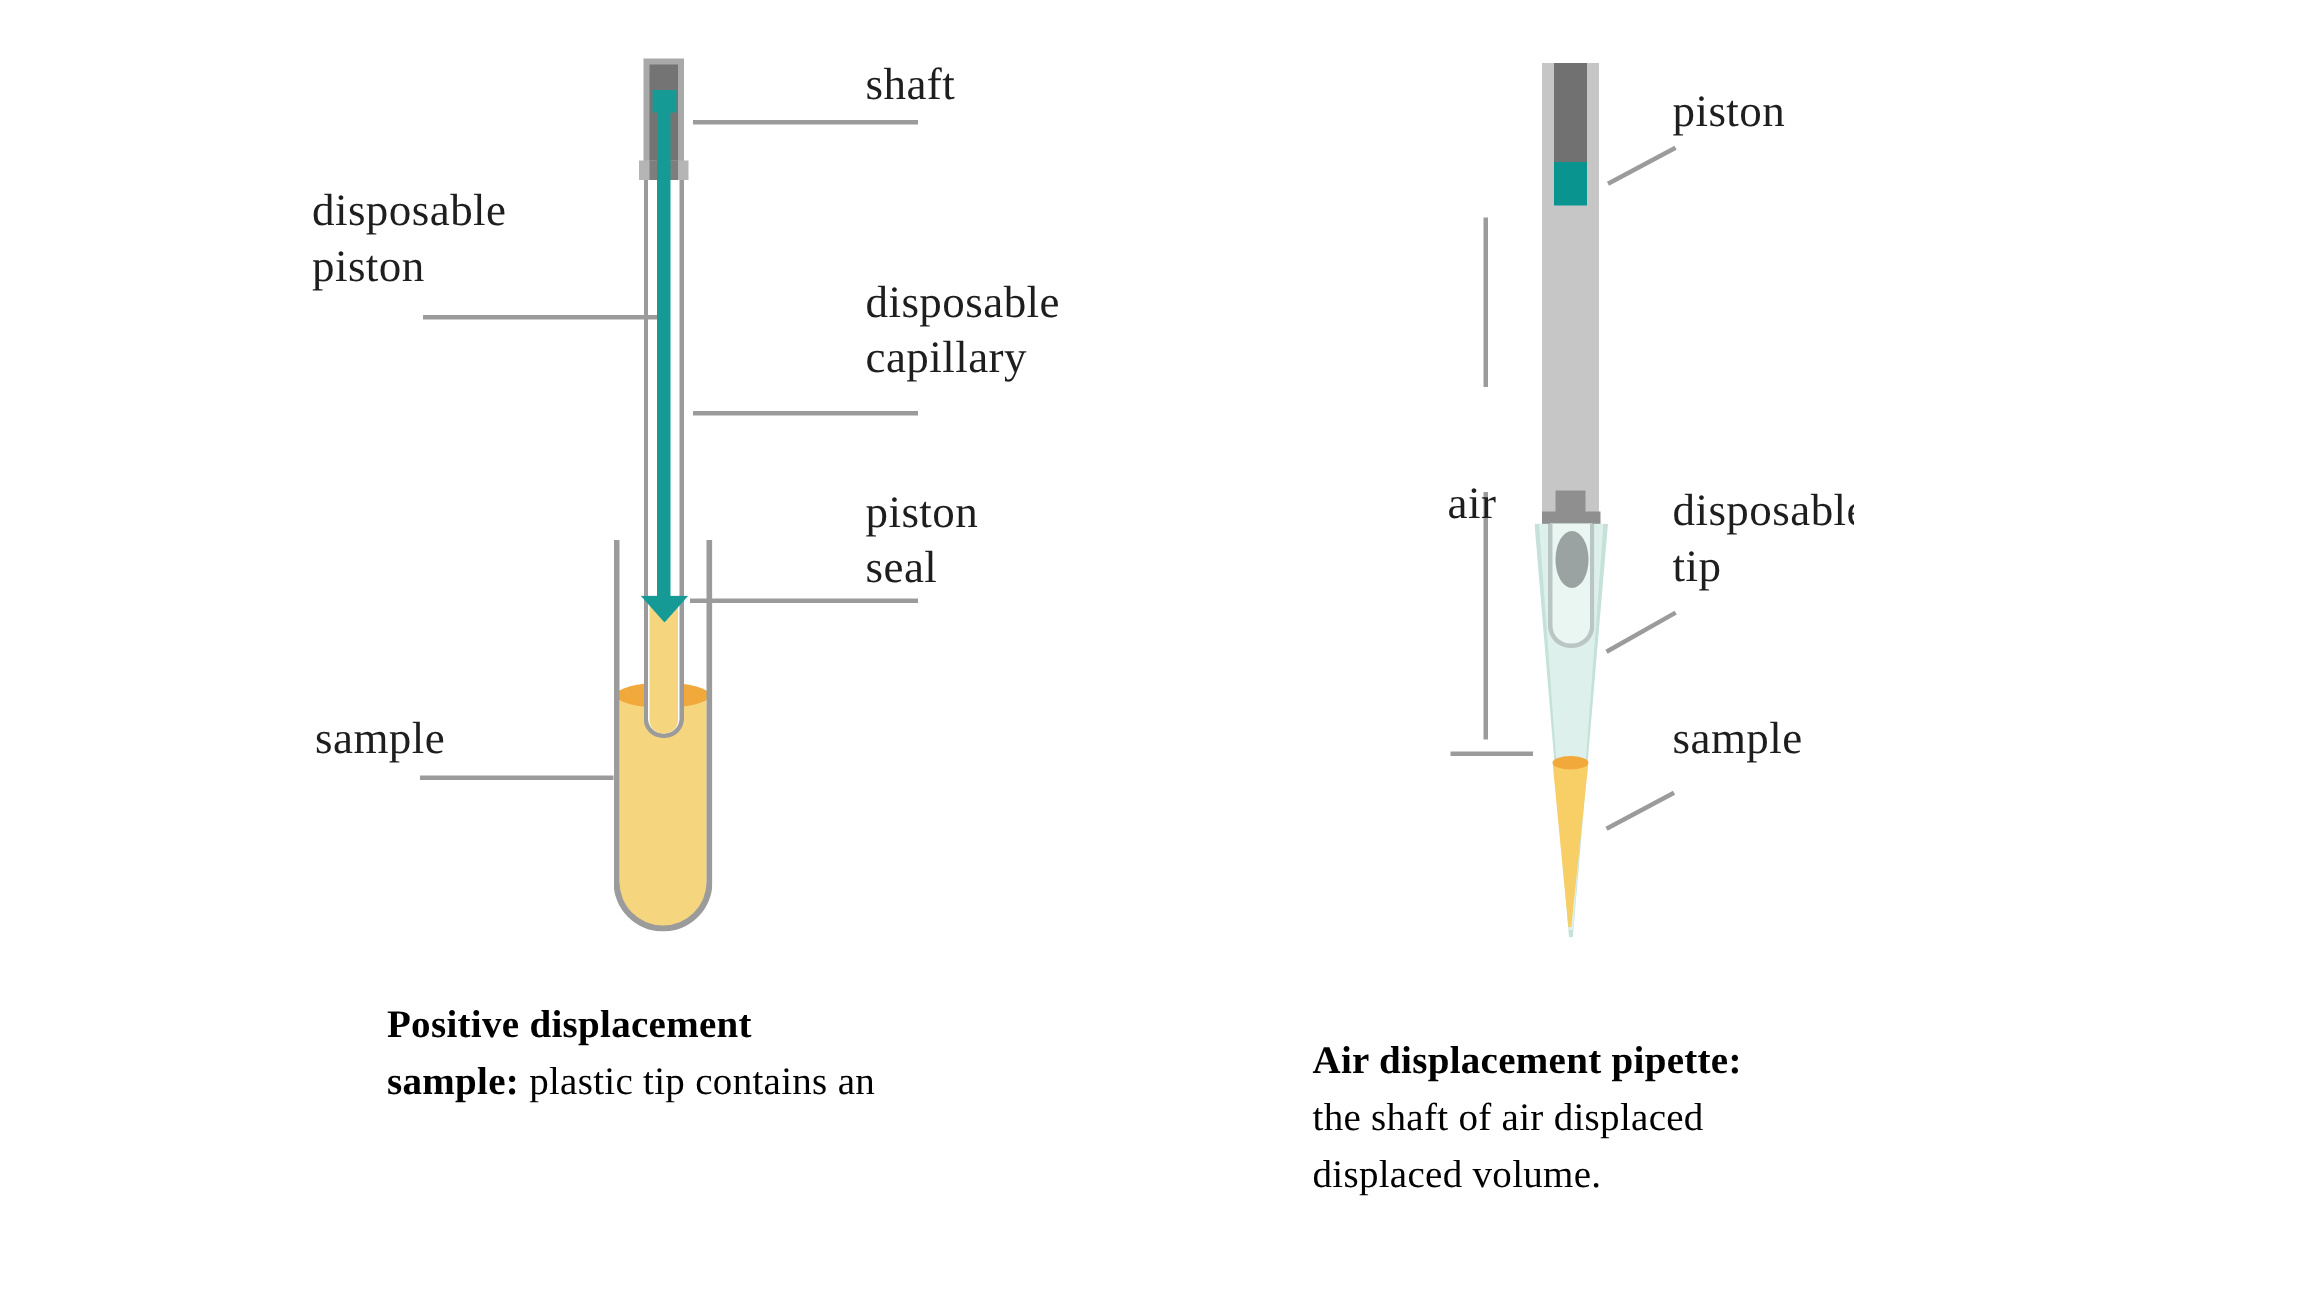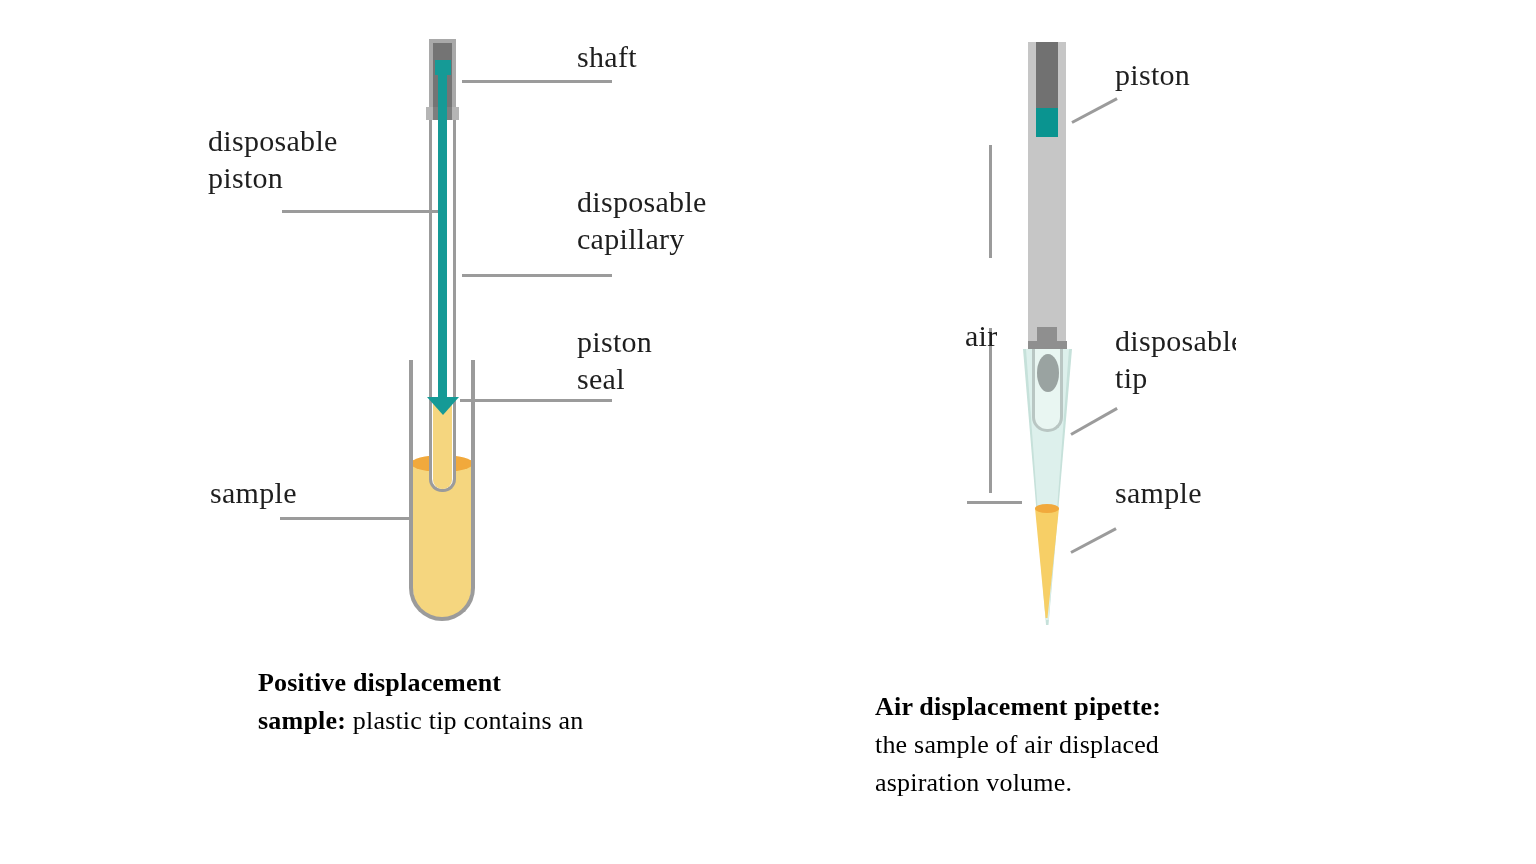--- a/index.html
+++ b/index.html
@@ -142,17 +142,17 @@
   <div class="dline" id="ln-sampleR"></div>
 
   <div class="lbl" id="rb-piston">piston</div>
   <div class="lbl" id="rb-air">air</div>
   <div class="lbl" id="rb-tip">disposable
 tip</div>
   <div class="lbl" id="rb-sampleR">sample</div>
 
   <div class="caption" id="cap-right">
     <div><b>Air displacement pipette:</b></div>
-    <div><span>the sample of air displaced</span></div>
-    <div><span>aspiration volume.</span></div>
+    <div><span>the shaft of air displaced</span></div>
+    <div><span>displaced volume.</span></div>
   </div>
 
 </div>
 
 </body></html>

